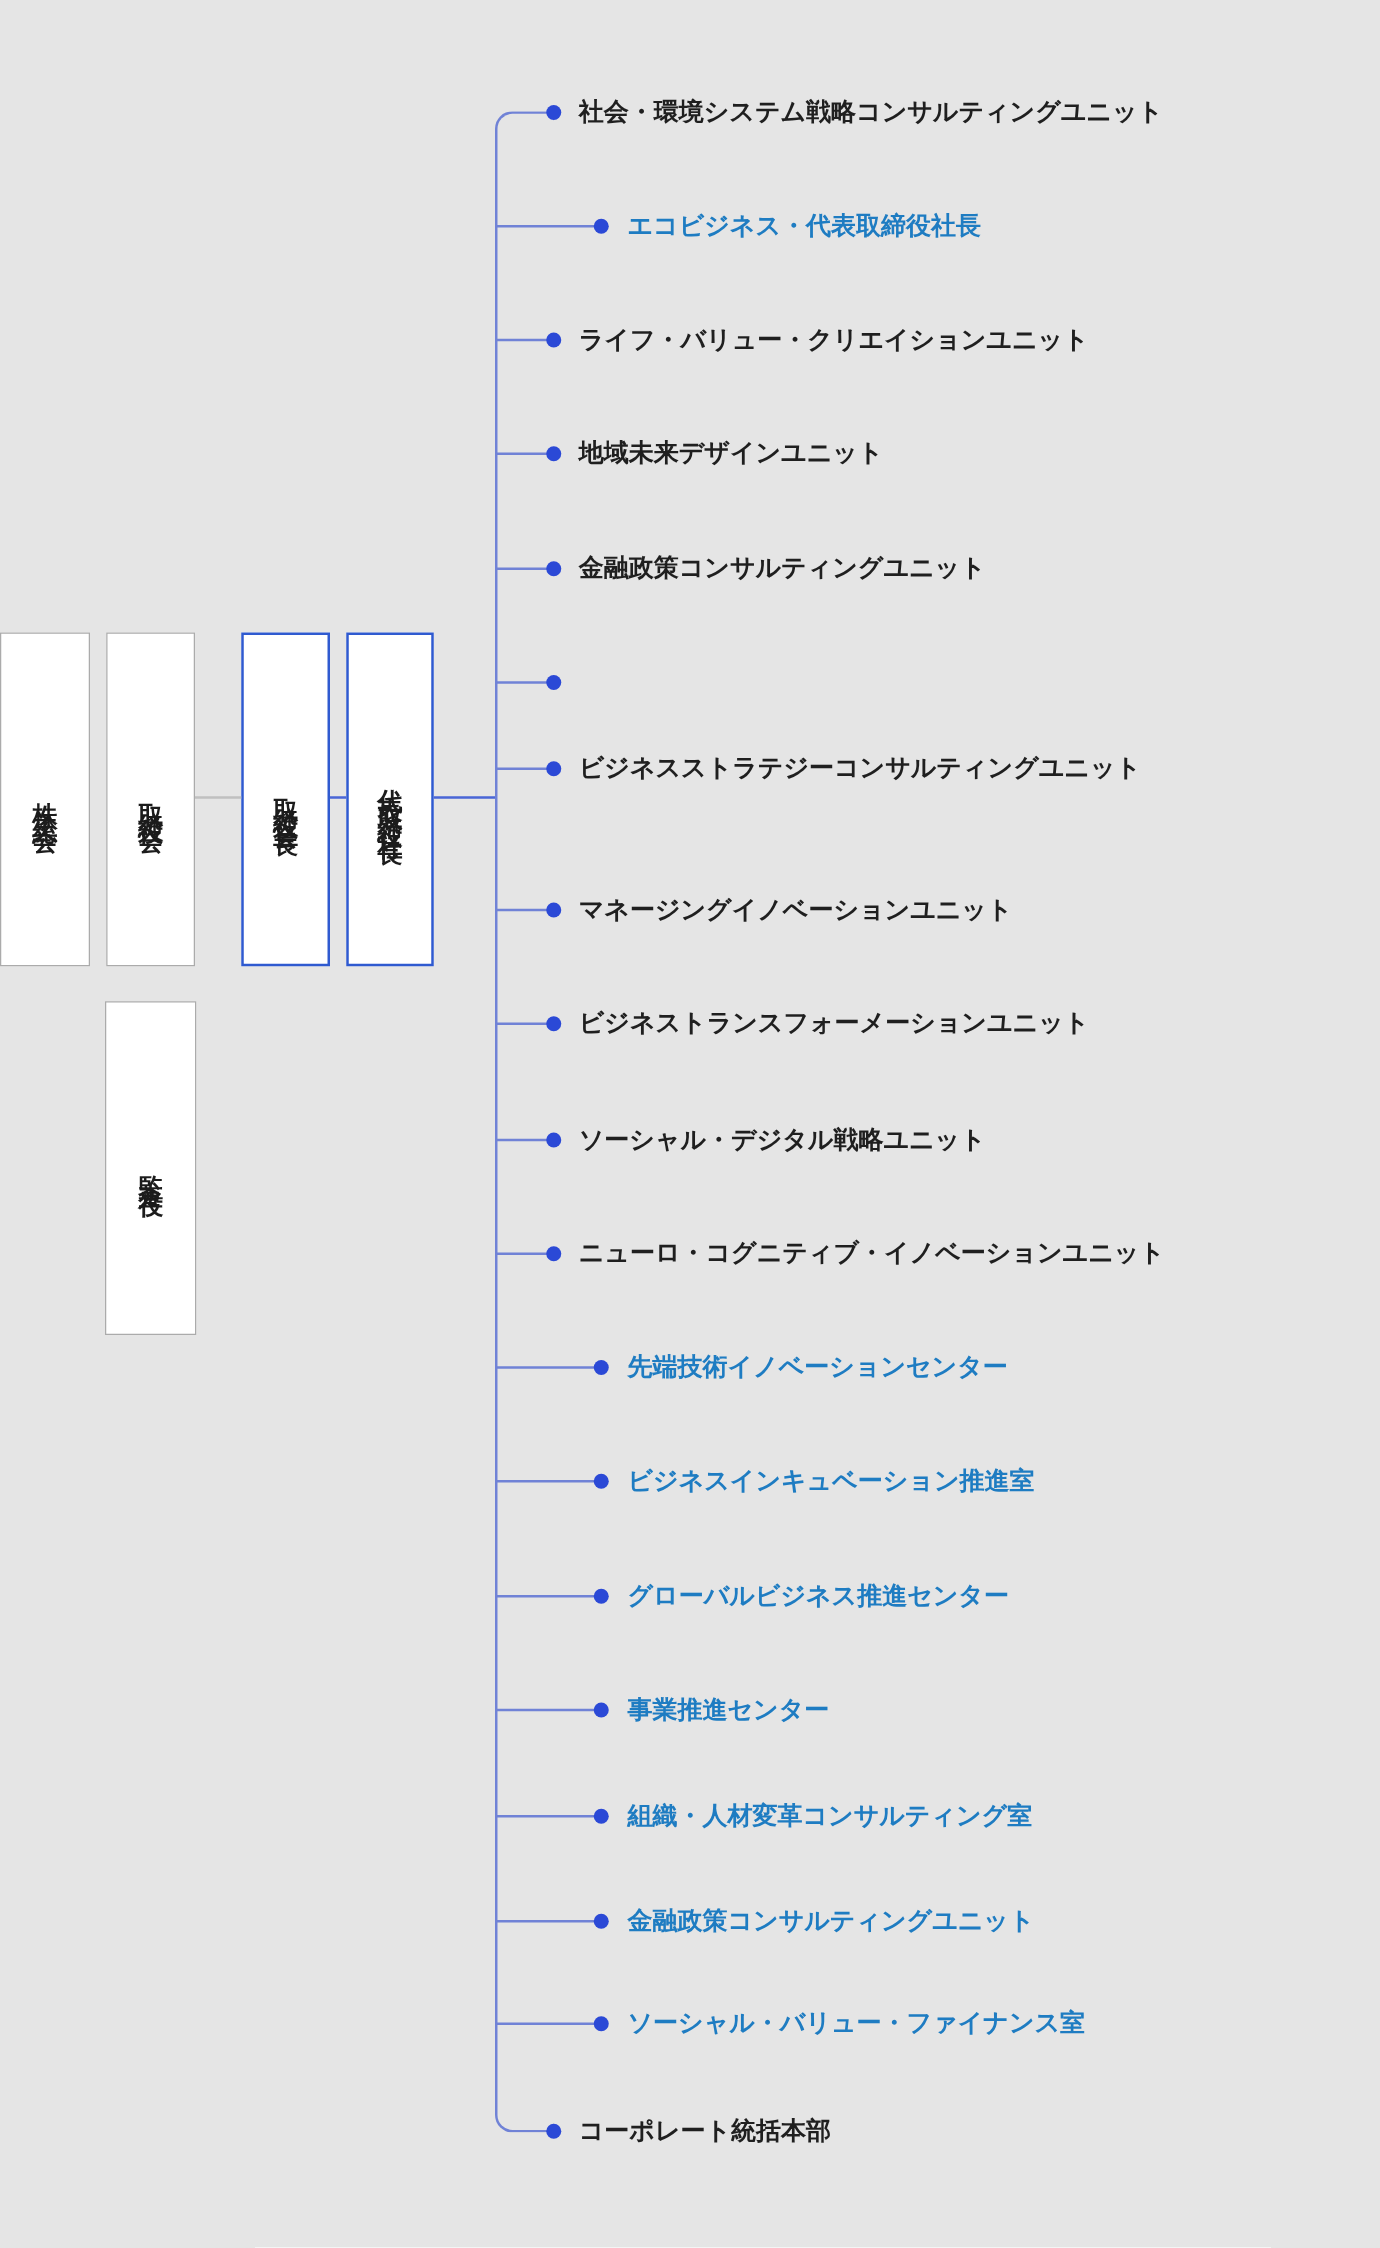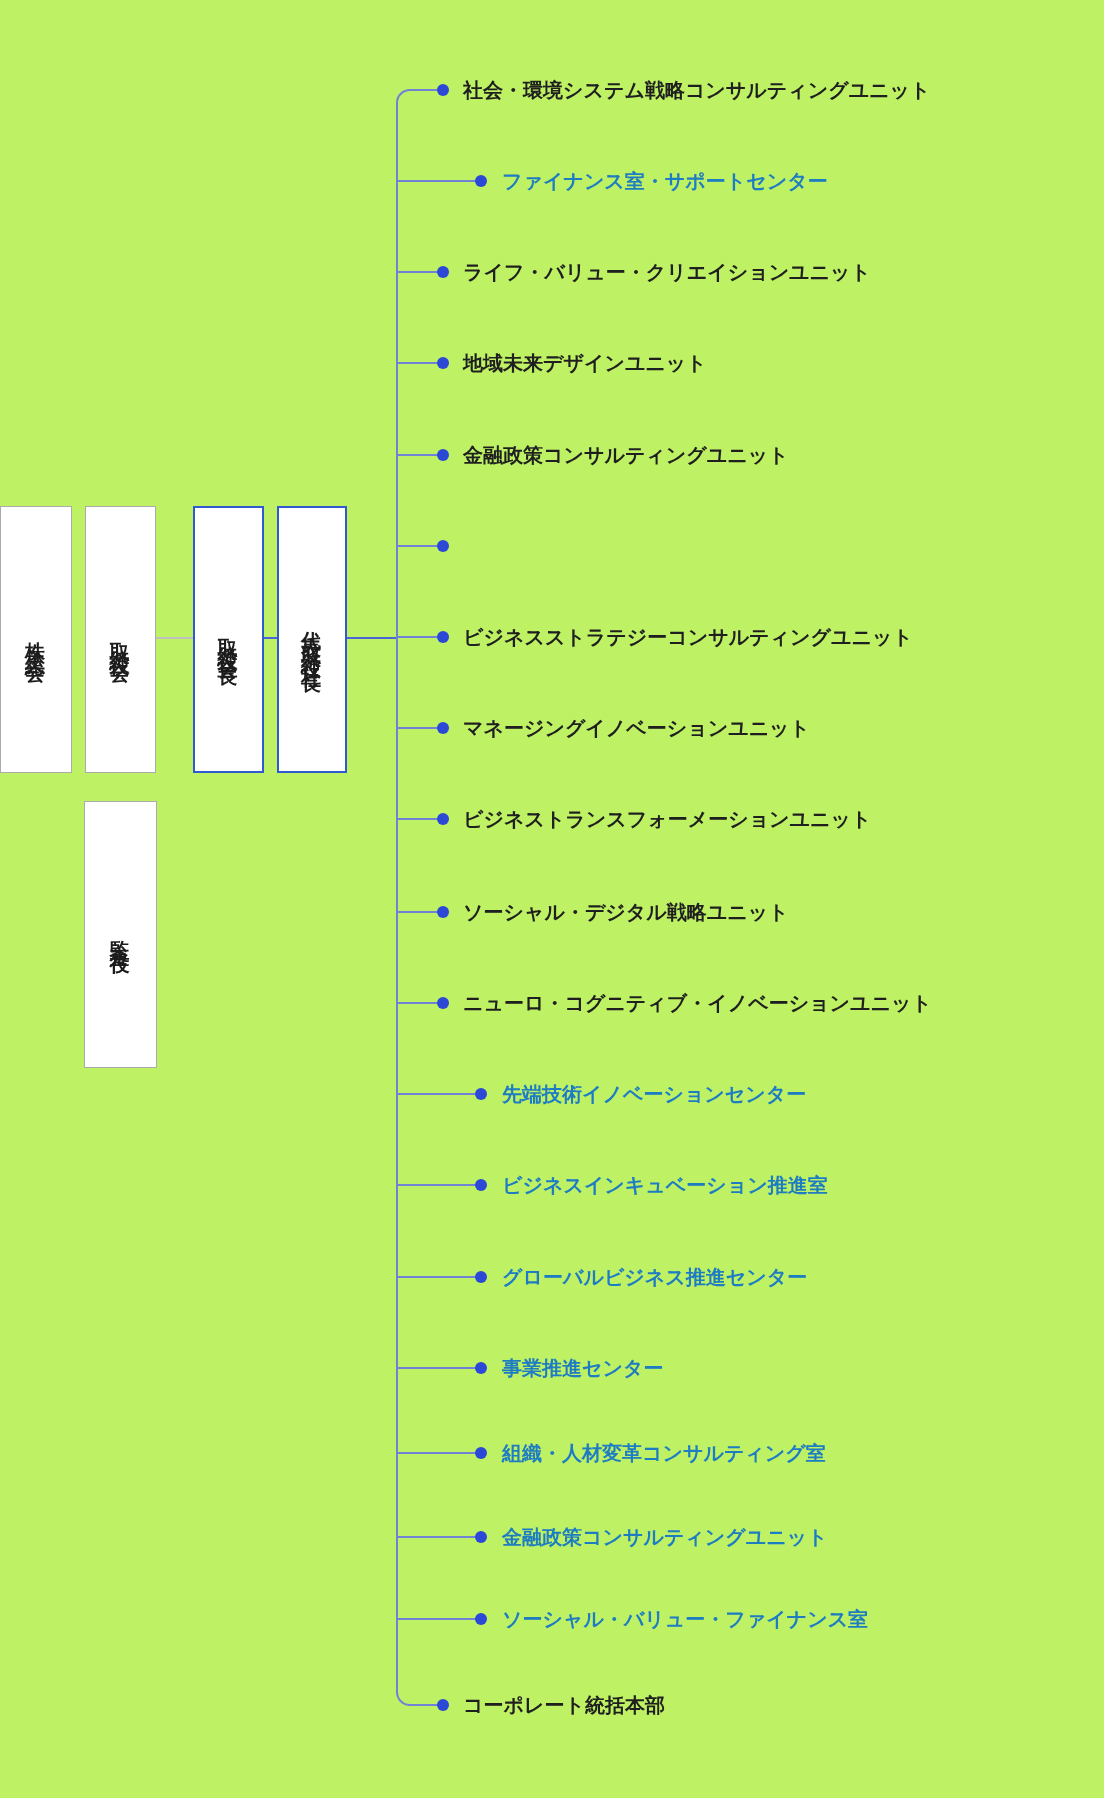--- a/index.html
+++ b/index.html
@@ -1,17 +1,17 @@
 <!DOCTYPE html>
 <html lang="ja"><head>
 <meta charset="utf-8">
 <style>
   html,body{margin:0;padding:0;background:#fff;}
   body{font-family:"Liberation Sans",sans-serif;}
-  #canvas{position:relative;width:1104px;height:1798px;background:#bef264;overflow:hidden;}
+  #canvas{position:relative;width:1104px;height:1798px;background:#e5e5e5;overflow:hidden;}
 
   
   .gov-box{
     position:absolute;box-sizing:border-box;background:#fff;
     display:flex;align-items:center;justify-content:center;
     writing-mode:vertical-rl;text-orientation:upright;
     font-size:20px;font-weight:600;letter-spacing:0.35em;color:#1c1c1c;
   }
   .gov-gray{border:1.5px solid var(--gray-border,#ababab);}
   .gov-blue{border:2px solid var(--blue-border,#2f5ad0);}
@@ -72,42 +72,42 @@
   <div id="trunk"></div>
 
   <div id="units">
       <div class="unit-row level-1" style="top: 79px;">
         <span class="dot"></span>
         <span class="label">社会・環境システム戦略コンサルティングユニット</span>
       </div>
       <div class="unit-row level-2" style="top: 170px;">
         <div class="branch"></div>
         <span class="dot"></span>
-        <span class="label">ファイナンス室・サポートセンター</span>
+        <span class="label">エコビジネス・代表取締役社長</span>
       </div>
       <div class="unit-row level-1" style="top: 261px;">
         <div class="branch"></div>
         <span class="dot"></span>
         <span class="label">ライフ・バリュー・クリエイションユニット</span>
       </div>
       <div class="unit-row level-1" style="top: 352px; padding-left: 48px;">
         <div class="branch"></div>
         <span class="dot"></span>
         <span class="label">地域未来デザインユニット</span>
       </div>
       <div class="unit-row level-1" style="top: 444px;">
         <div class="branch"></div>
         <span class="dot"></span>
         <span class="label">金融政策コンサルティングユニット</span>
       </div>
       <div class="unit-row level-1" style="top: 535px;">
         <div class="branch"></div>
         <span class="dot"></span>
       </div>
-      <div class="unit-row level-1" style="top: 626px;">
+      <div class="unit-row level-1" style="top: 604px;">
         <div class="branch"></div>
         <span class="dot"></span>
         <span class="label">ビジネスストラテジーコンサルティングユニット</span>
       </div>
       <div class="unit-row level-1" style="top: 717px;">
         <div class="branch"></div>
         <span class="dot"></span>
         <span class="label">マネージングイノベーションユニット</span>
       </div>
       <div class="unit-row level-1" style="top: 808px;">

